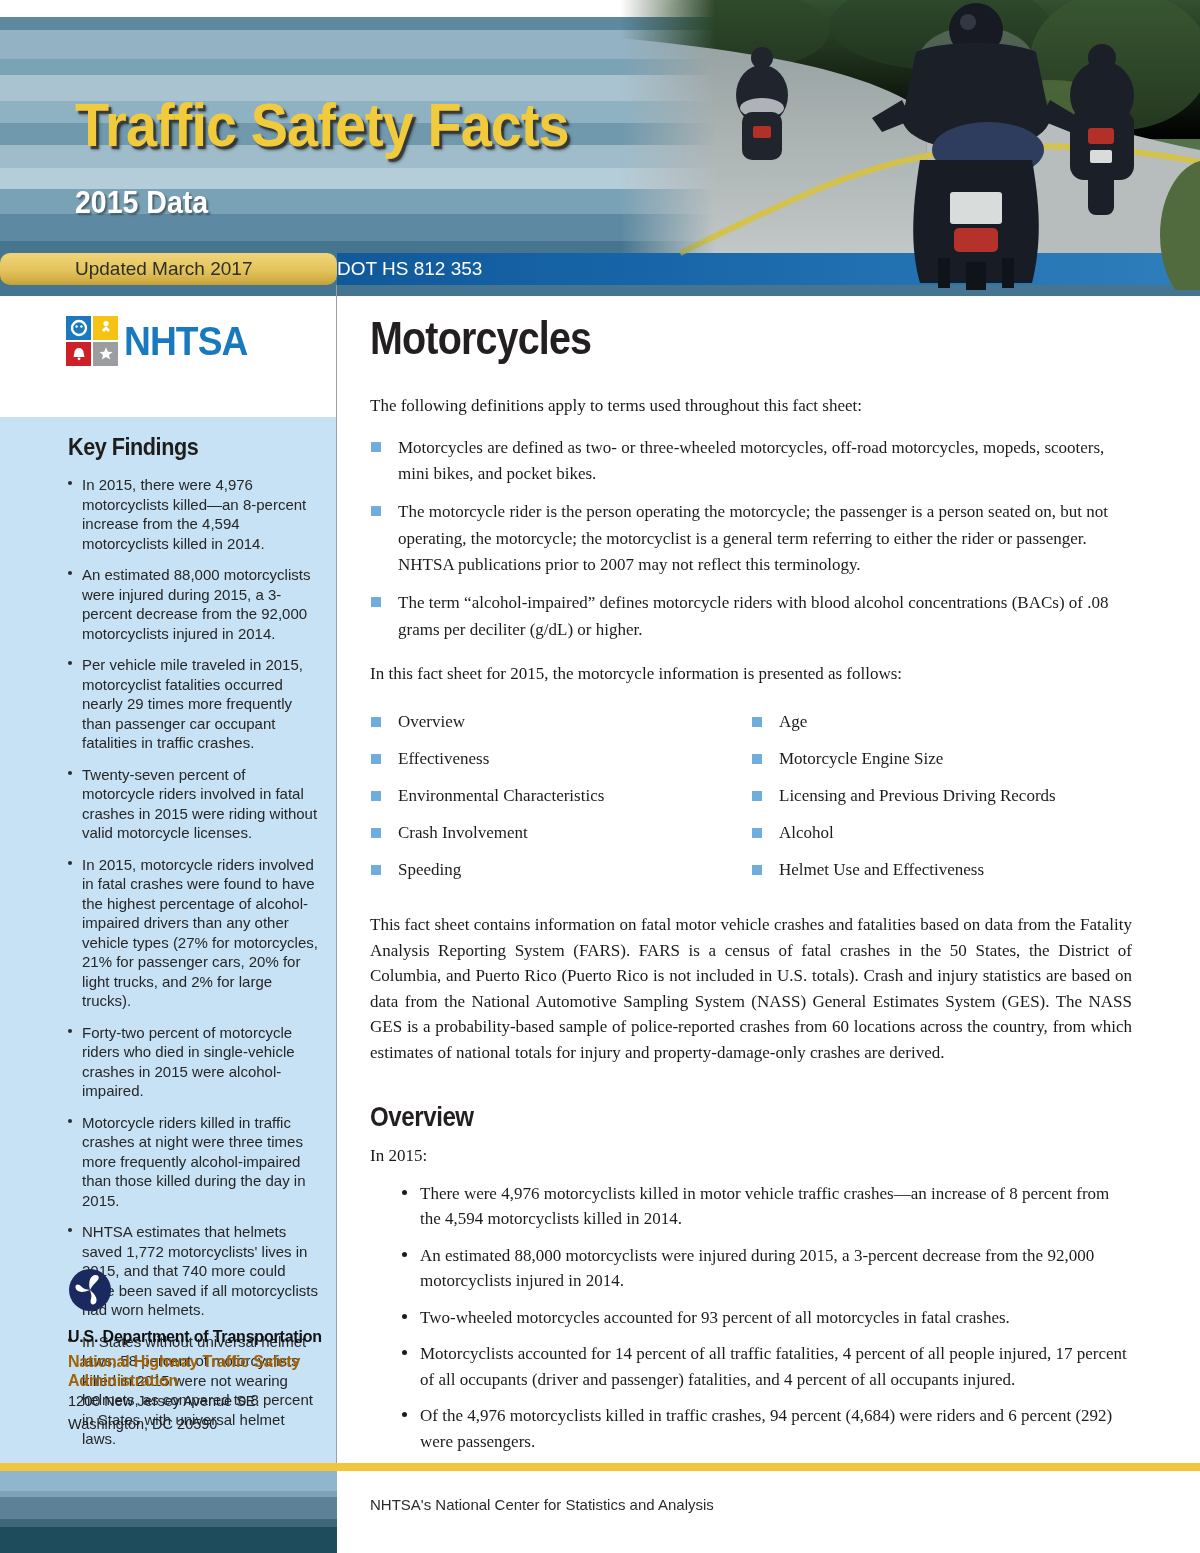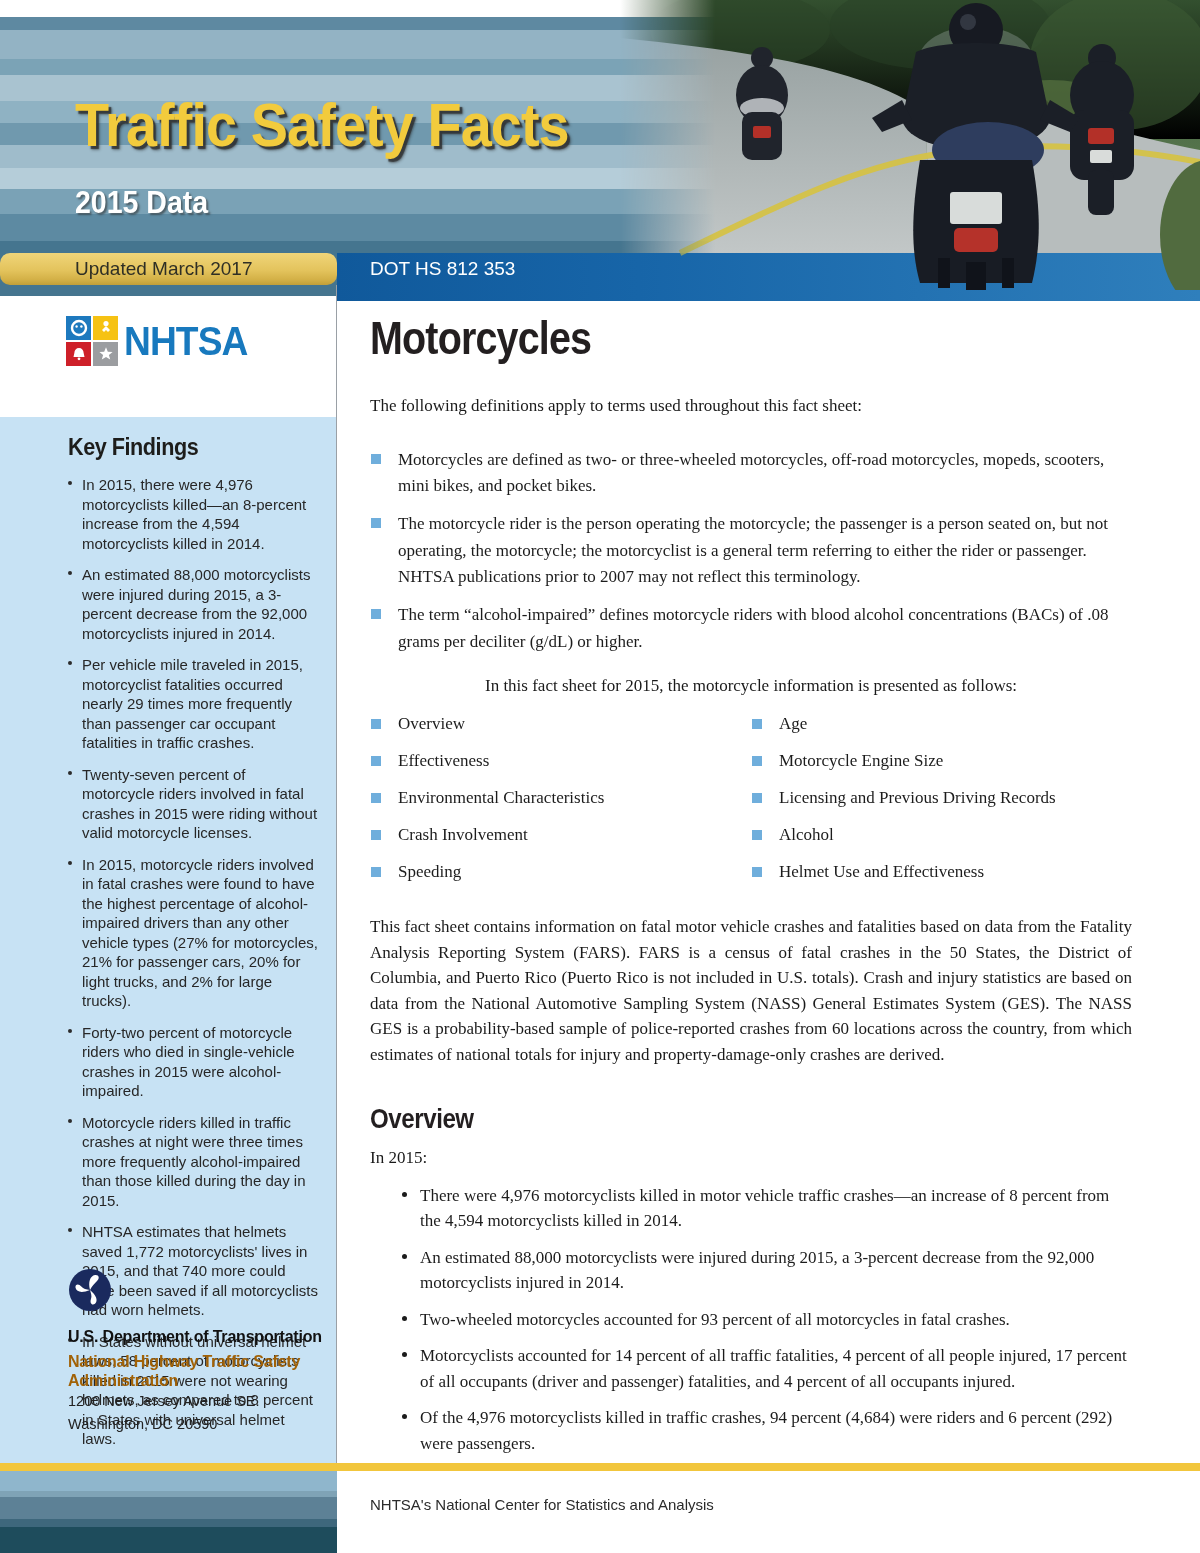--- a/index.html
+++ b/index.html
@@ -47,24 +47,24 @@
 
   
   .bar-row { position:absolute; left:0; top:253px; width:1200px; height:32px; z-index:1; }
   .bar-updated {
     position:absolute; left:0; top:0; width:337px; height:32px;
     background:linear-gradient(180deg,#F0D579 0%,#E3C35C 55%,#D2AF45 85%,#C29F38 100%);
     font-family:"Liberation Sans", sans-serif; font-size:19px; font-weight:500;
     color:#2F2F25; line-height:31px; padding-left:75px;border-radius:10px;
   }
   .bar-doc {
-    position:absolute; left:337px; top:0; width:863px; height:48px;
+    position:absolute; left:337px; top:0; width:863px; height:32px;
     background:linear-gradient(90deg,#10599B 0%,#1765A8 35%,#2F7FBC 100%);
     font-family:"Liberation Sans", sans-serif; font-size:19px; font-weight:500;
-    color:#ffffff; line-height:31px; padding-left:33px;
+    color:#ffffff; line-height:31px; 
   }
 
   
   .divider { position:absolute; left:336px; top:285px; width:1px; height:1178px; background:#9aa0a6; }
 
   
   .nhtsa-logo { position:absolute; left:66px; top:316px; display:flex; align-items:center; gap:6px; }
   .nhtsa-tiles { width:52px; height:50px; display:grid; grid-template-columns:25px 25px; grid-template-rows:24px 24px; gap:2px; }
   .tile { display:flex; align-items:center; justify-content:center; }
   .tile svg { display:block; }
@@ -97,27 +97,27 @@
   .dot-addr { font-size:14.5px; color:#222; line-height:1.55; }
 
   
   .main { position:absolute; left:370px; top:310px; width:762px; }
   .main-title {
     font-family:"Liberation Sans", sans-serif; font-weight:700; font-size:47px;
     color:#231f20; letter-spacing:-1px; transform:scaleX(0.84); transform-origin:left top;
     white-space:nowrap; margin-bottom:28px;
   }
   .para { font-size:17px; line-height:1.5; color:#1a1a1a; }
-  .intro { margin-bottom:28px;font-family:Liberation Serif, serif; }
+  .intro { margin-bottom:16px;font-family:Liberation Serif, serif; }
   .def-list .li { display:flex; margin-bottom:12px;justify-content:space-between; }
   .def-list .bullet, .topics .bullet {
     flex:0 0 auto; width:10px; height:10px; background:#6FAEDC; margin:7px 17px 0 1px;
   }
   .def-list .li-text { font-size:17px; line-height:1.55; }
-  .presented { margin:18px 0 14px 0;text-align:center; }
+  .presented { margin:18px 0 24px 0; }
   .topics { display:flex; margin-bottom:18px; }
   .topics .col { width:50%; }
   .topics .li { display:flex; margin-bottom:13px; font-size:17px; line-height:1.4; }
   .fars { text-align:justify; margin-bottom:36px; }
   .overview-title {
     font-family:"Liberation Sans", sans-serif; font-weight:700; font-size:28px;
     color:#231f20; letter-spacing:-0.5px; transform:scaleX(0.86); transform-origin:left top;
     white-space:nowrap; margin-bottom:10px;
   }
   .overview-intro { margin-bottom:12px; }

